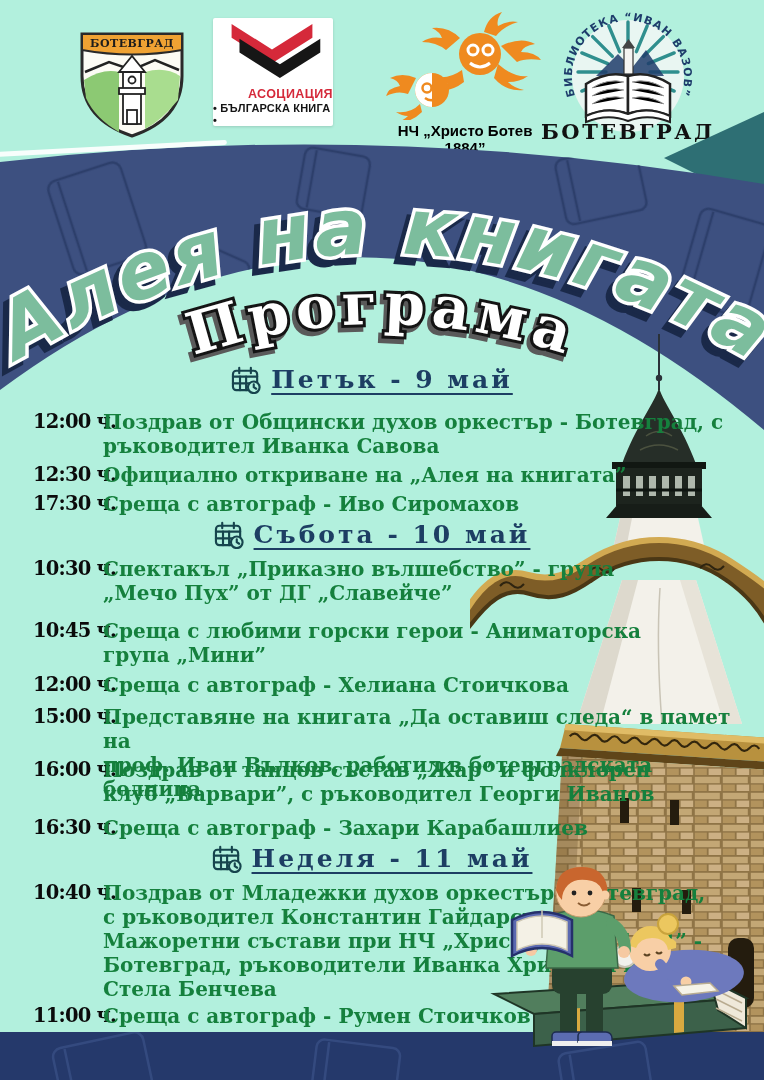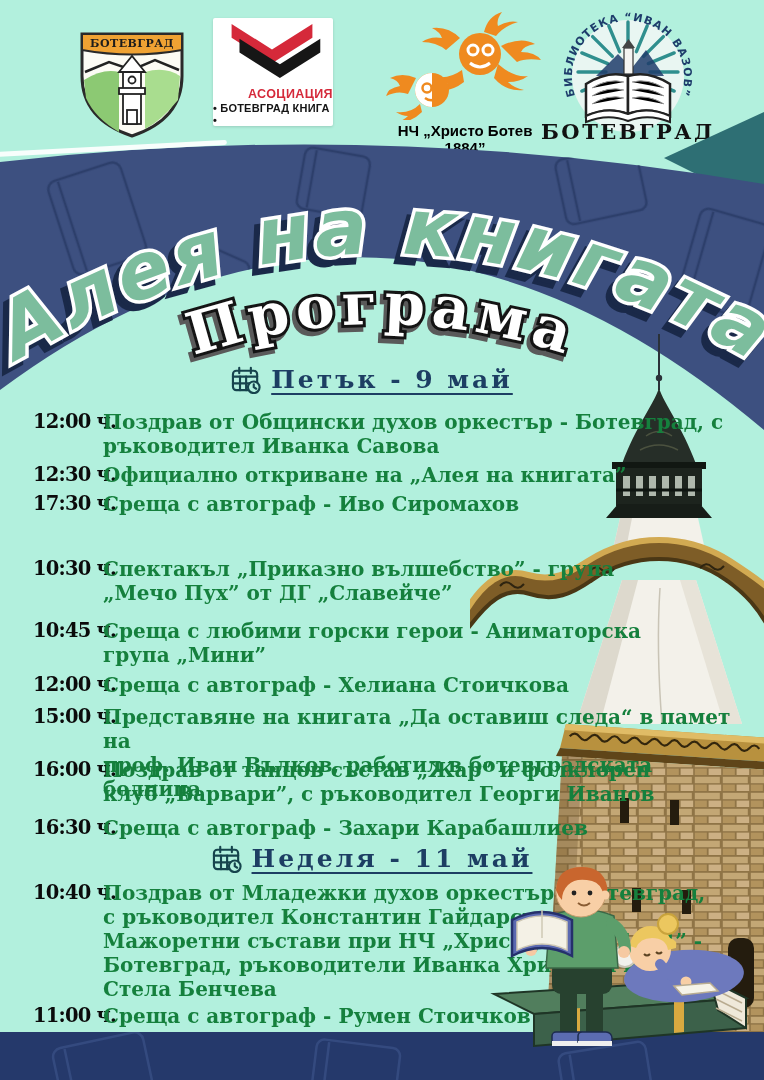--- a/index.html
+++ b/index.html
@@ -59,21 +59,21 @@
     </g>
     <text x="59" y="33" text-anchor="middle" font-family="DejaVu Serif,serif" font-weight="bold" font-size="11" fill="#1c1c1c" letter-spacing="0.5">БОТЕВГРАД</text>
   </svg>
 
   <div class="logo abk-card">
     <svg width="122" height="68" viewBox="0 0 122 68">
       <path d="M20,6 L61,32 L102,6 V20 L61,46 L20,20 Z" fill="#d5293a"></path>
       <path d="M28,21 L69,47 L110,21 V35 L69,61 L28,35 Z" fill="#161616"></path>
     </svg>
     <div class="abk1">АСОЦИАЦИЯ</div>
-    <div class="abk2">• БОТЕВГРАД КНИГА •</div>
+    <div class="abk2">• БЪЛГАРСКА КНИГА •</div>
   </div>
 
   <div class="logo suns-wrap">
     <svg width="174" height="112" viewBox="0 0 174 112">
       <g fill="#ef8a1f">
         <path d="M123,38 q20,-10 34,-2 q-12,2 -14,8 q14,0 20,8 q-16,-2 -24,2 Z"></path>
         <path d="M120,56 q16,14 30,12 q-8,6 -20,6 q6,6 16,8 q-18,2 -30,-12 Z"></path>
         <path d="M106,24 q4,-16 18,-20 q-6,8 -4,14 q10,-6 20,-4 q-14,4 -22,14 Z"></path>
         <path d="M82,30 q-12,-12 -28,-10 q8,4 10,10 q-12,-2 -20,4 q14,0 24,8 Z"></path>
         <path d="M84,62 q-14,10 -28,6 q6,6 14,8 q-10,4 -18,2 q16,10 34,-4 Z"></path>
@@ -260,20 +260,38 @@
     </div>
     <div class="event" style="top:463px">
       <span class="time">12:30 ч.</span>
       <span class="desc">Официално откриване на „Алея на книгата”</span>
     </div>
     <div class="event" style="top:492px">
       <span class="time">17:30 ч.</span>
       <span class="desc">Среща с автограф - Иво Сиромахов</span>
     </div>
 
+    <div class="day-header" style="top:519px">
+      <span class="cal-wrap">
+        <svg viewBox="0 0 32 28" width="31" height="28">
+            <g fill="none" stroke="#16444d" stroke-width="2.2" stroke-linecap="round">
+          <rect x="2" y="4.5" width="25" height="20" rx="3.5"></rect>
+          <line x1="8.5" y1="1.5" x2="8.5" y2="7"></line>
+              <line x1="20.5" y1="1.5" x2="20.5" y2="7"></line>
+          <line x1="2" y1="10.5" x2="27" y2="10.5"></line>
+          <line x1="9.3" y1="10.5" x2="9.3" y2="24.5"></line>
+              <line x1="15.6" y1="10.5" x2="15.6" y2="24.5"></line>
+          <line x1="2" y1="17.5" x2="27" y2="17.5"></line>
+          <circle cx="23.5" cy="21.5" r="6" fill="#b2f0dd"></circle>
+          <path d="M23.5,18.5 V21.5 L26,23"></path>
+        </g>
+          </svg>
+      </span>
+      <span class="day-label">Събота - 10 май</span>
+    </div>
     <div class="event" style="top:557px">
       <span class="time">10:30 ч.</span>
       <span class="desc">Спектакъл „Приказно вълшебство” - група
 „Мечо Пух” от ДГ „Славейче”</span>
     </div>
     <div class="event" style="top:619px">
       <span class="time">10:45 ч.</span>
       <span class="desc">Среща с любими горски герои - Аниматорска
 група „Мини”</span>
     </div>

